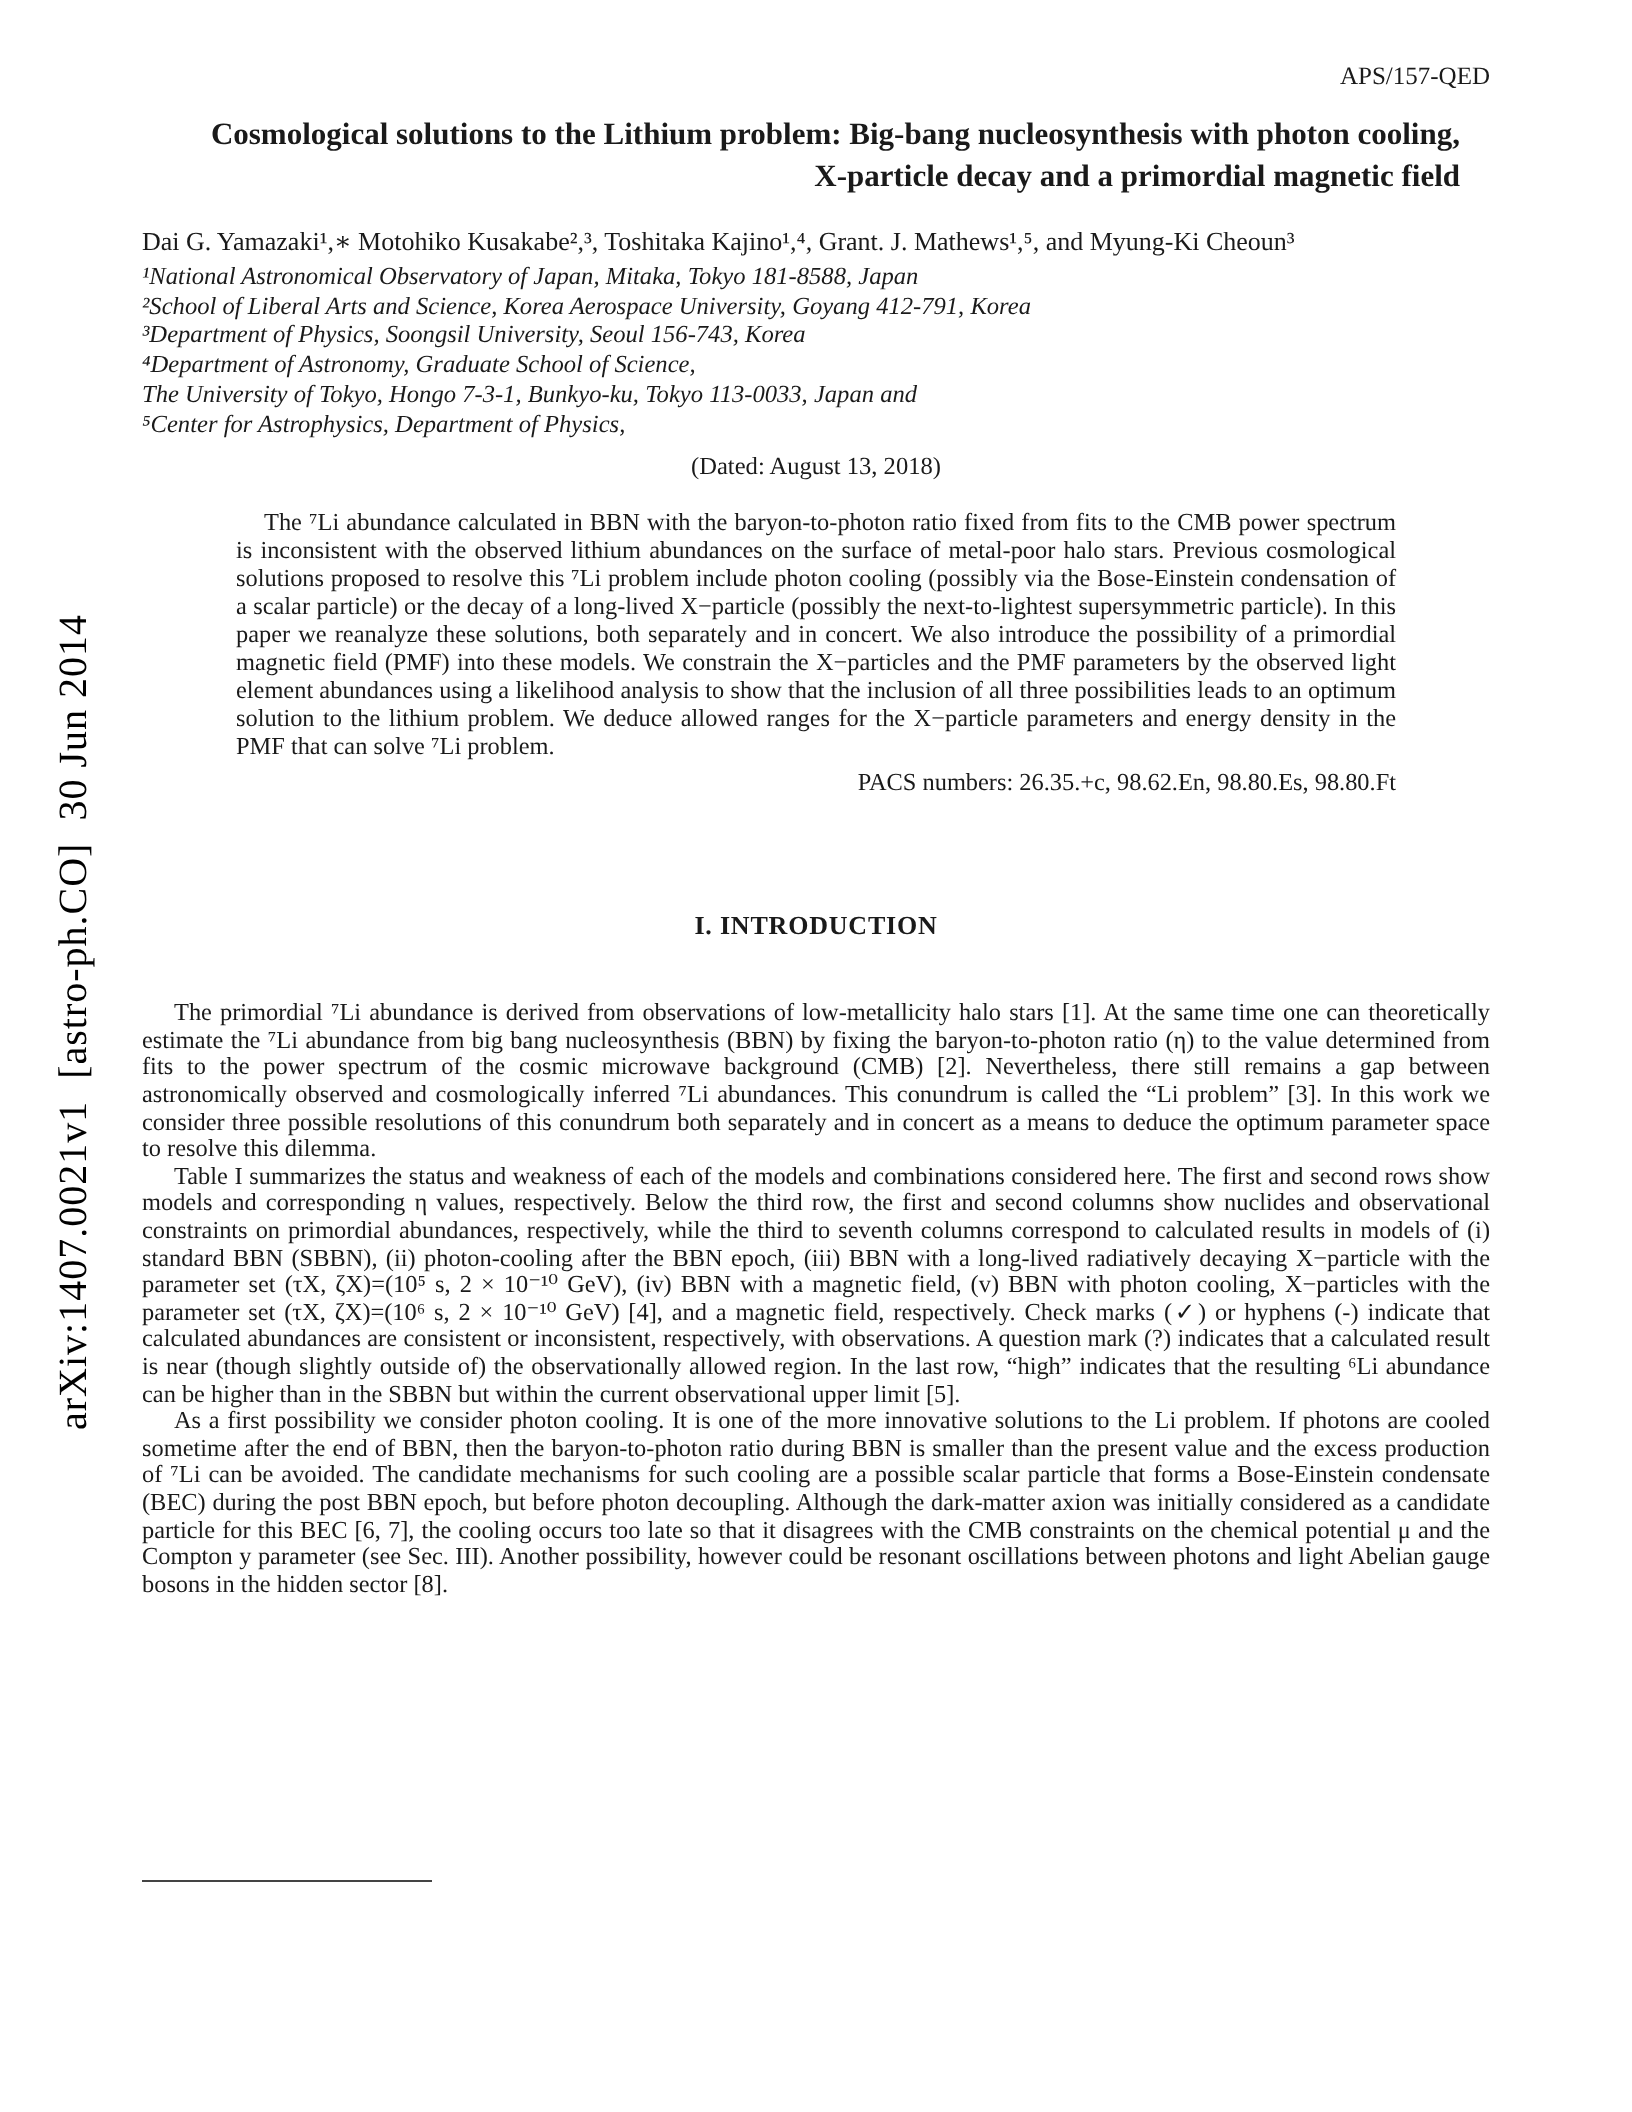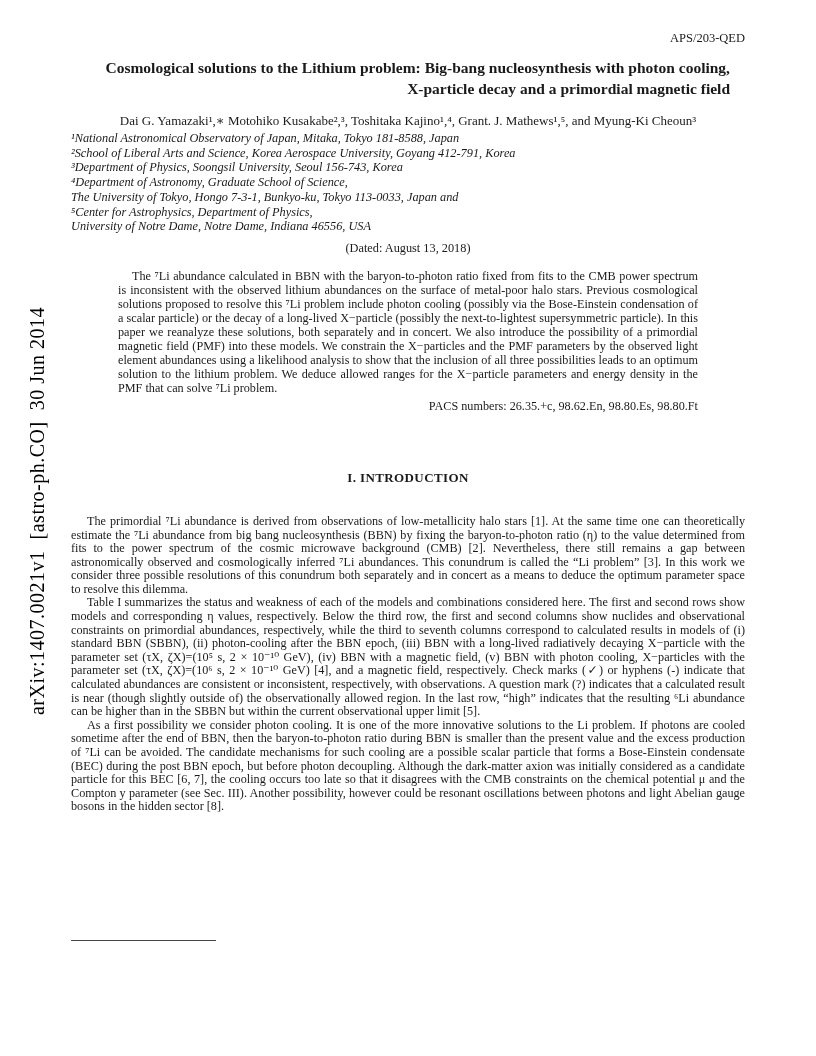--- a/index.html
+++ b/index.html
@@ -41,21 +41,20 @@
   .title {
     width: 644px;
     margin: 0 auto;
     font-size: 15.5px;
     font-weight: bold;
     text-align: right;
     line-height: 20.5px;
   }
   .authors {
     margin-top: 14px;
-    text-align: center;
     font-size: 13px;
   }
   .affiliations {
     margin-top: 2px;
     font-style: italic;
     font-size: 12.3px;
     line-height: 14.7px;
   }
   .date-line {
     margin-top: 7px;
@@ -106,36 +105,35 @@
     font-size: 11.5px;
   }
 </style>
 </head>
 <body>
 
 <div class="page">
 
   <div class="arxiv-banner">arXiv:1407.0021v1  [astro-ph.CO]  30 Jun 2014</div>
 
-  <div class="report-number">APS/203-QED</div>
+  <div class="report-number">APS/157-QED</div>
 
   <div class="content">
 
     <h1 class="title">Cosmological solutions to the Lithium problem: Big-bang nucleosynthesis with photon cooling, X-particle decay and a primordial magnetic field</h1>
 
     <div class="authors">Dai G. Yamazaki¹,∗ Motohiko Kusakabe²,³, Toshitaka Kajino¹,⁴, Grant. J. Mathews¹,⁵, and Myung-Ki Cheoun³</div>
 
     <div class="affiliations">
       <div>¹National Astronomical Observatory of Japan, Mitaka, Tokyo 181-8588, Japan</div>
       <div>²School of Liberal Arts and Science, Korea Aerospace University, Goyang 412-791, Korea</div>
       <div>³Department of Physics, Soongsil University, Seoul 156-743, Korea</div>
       <div>⁴Department of Astronomy, Graduate School of Science,</div>
       <div>The University of Tokyo, Hongo 7-3-1, Bunkyo-ku, Tokyo 113-0033, Japan and</div>
       <div>⁵Center for Astrophysics, Department of Physics,</div>
-      <div>University of Notre Dame, Notre Dame, Indiana 46556, USA</div>
     </div>
 
     <div class="date-line">(Dated: August 13, 2018)</div>
 
     <div class="abstract">The ⁷Li abundance calculated in BBN with the baryon-to-photon ratio fixed from fits to the CMB power spectrum is inconsistent with the observed lithium abundances on the surface of metal-poor halo stars. Previous cosmological solutions proposed to resolve this ⁷Li problem include photon cooling (possibly via the Bose-Einstein condensation of a scalar particle) or the decay of a long-lived X−particle (possibly the next-to-lightest supersymmetric particle). In this paper we reanalyze these solutions, both separately and in concert. We also introduce the possibility of a primordial magnetic field (PMF) into these models. We constrain the X−particles and the PMF parameters by the observed light element abundances using a likelihood analysis to show that the inclusion of all three possibilities leads to an optimum solution to the lithium problem. We deduce allowed ranges for the X−particle parameters and energy density in the PMF that can solve ⁷Li problem.</div>
 
     <div class="pacs">PACS numbers: 26.35.+c, 98.62.En, 98.80.Es, 98.80.Ft</div>
 
     <h2 class="section-heading">I. INTRODUCTION</h2>
 

